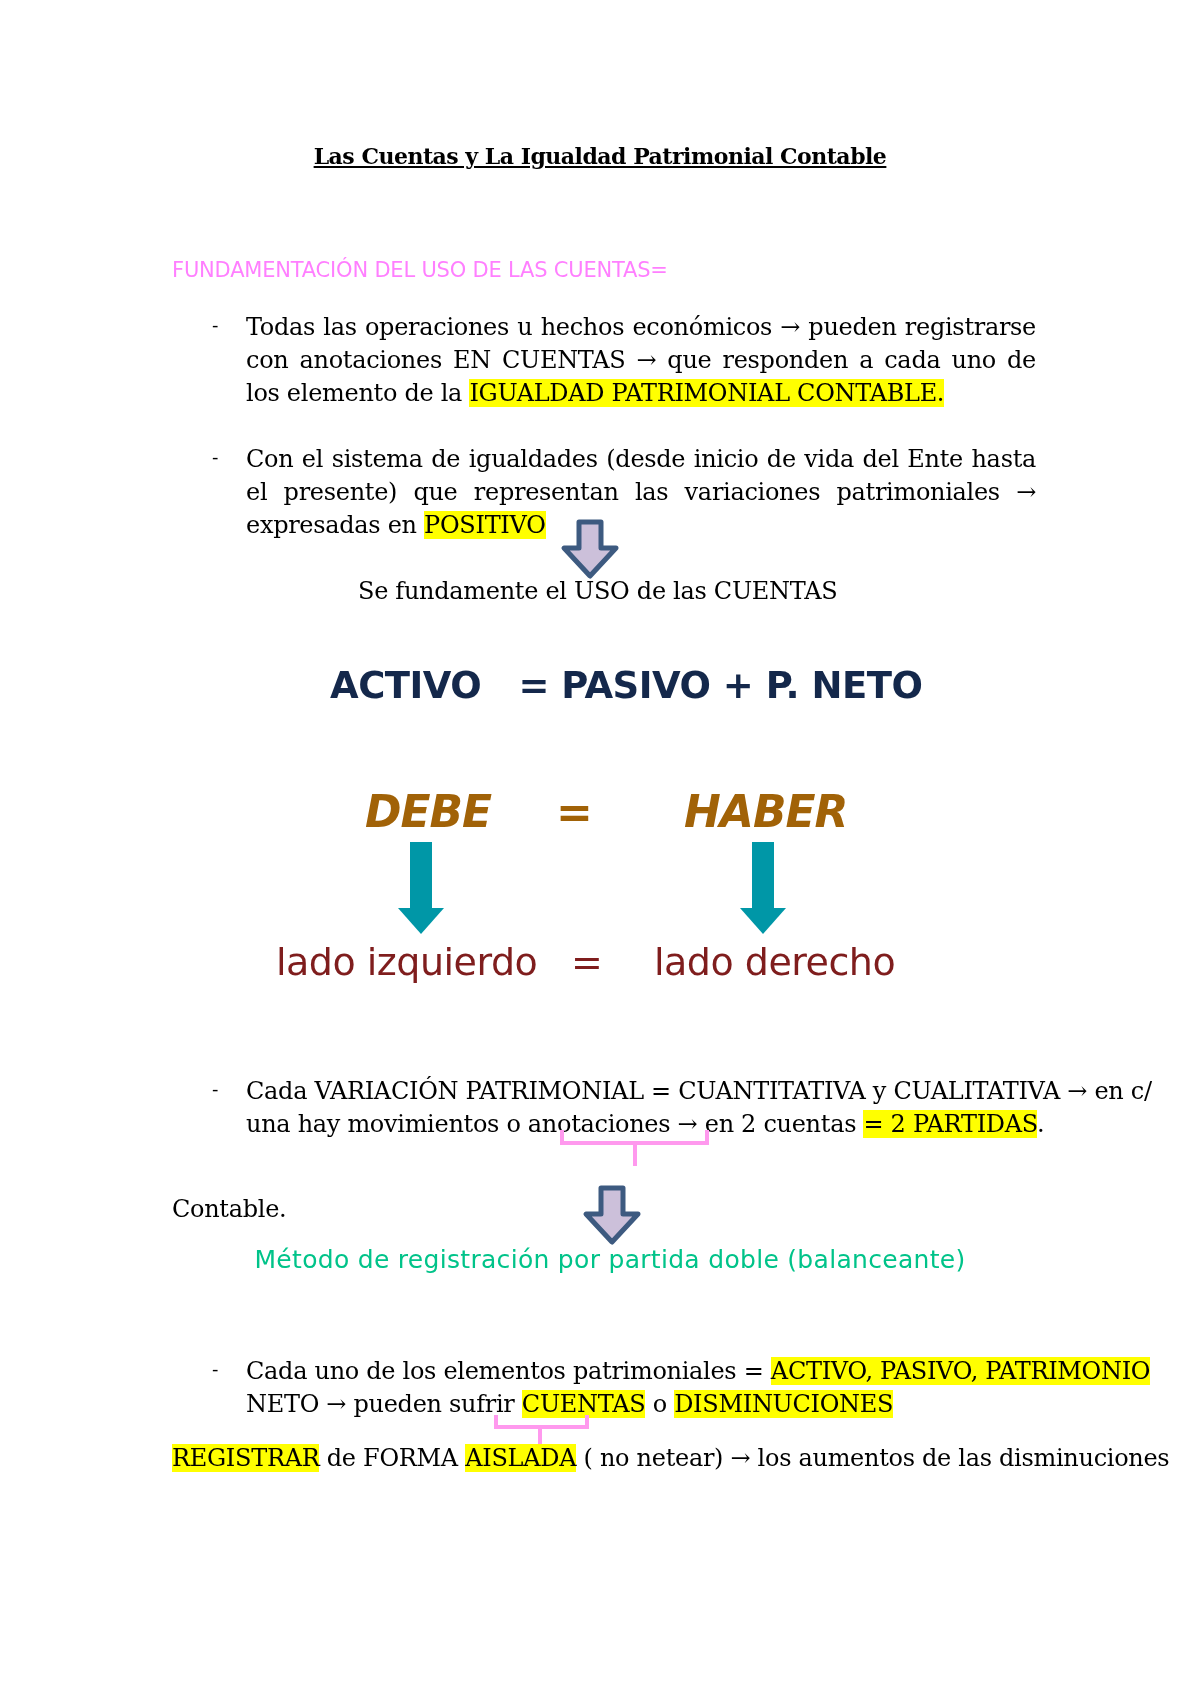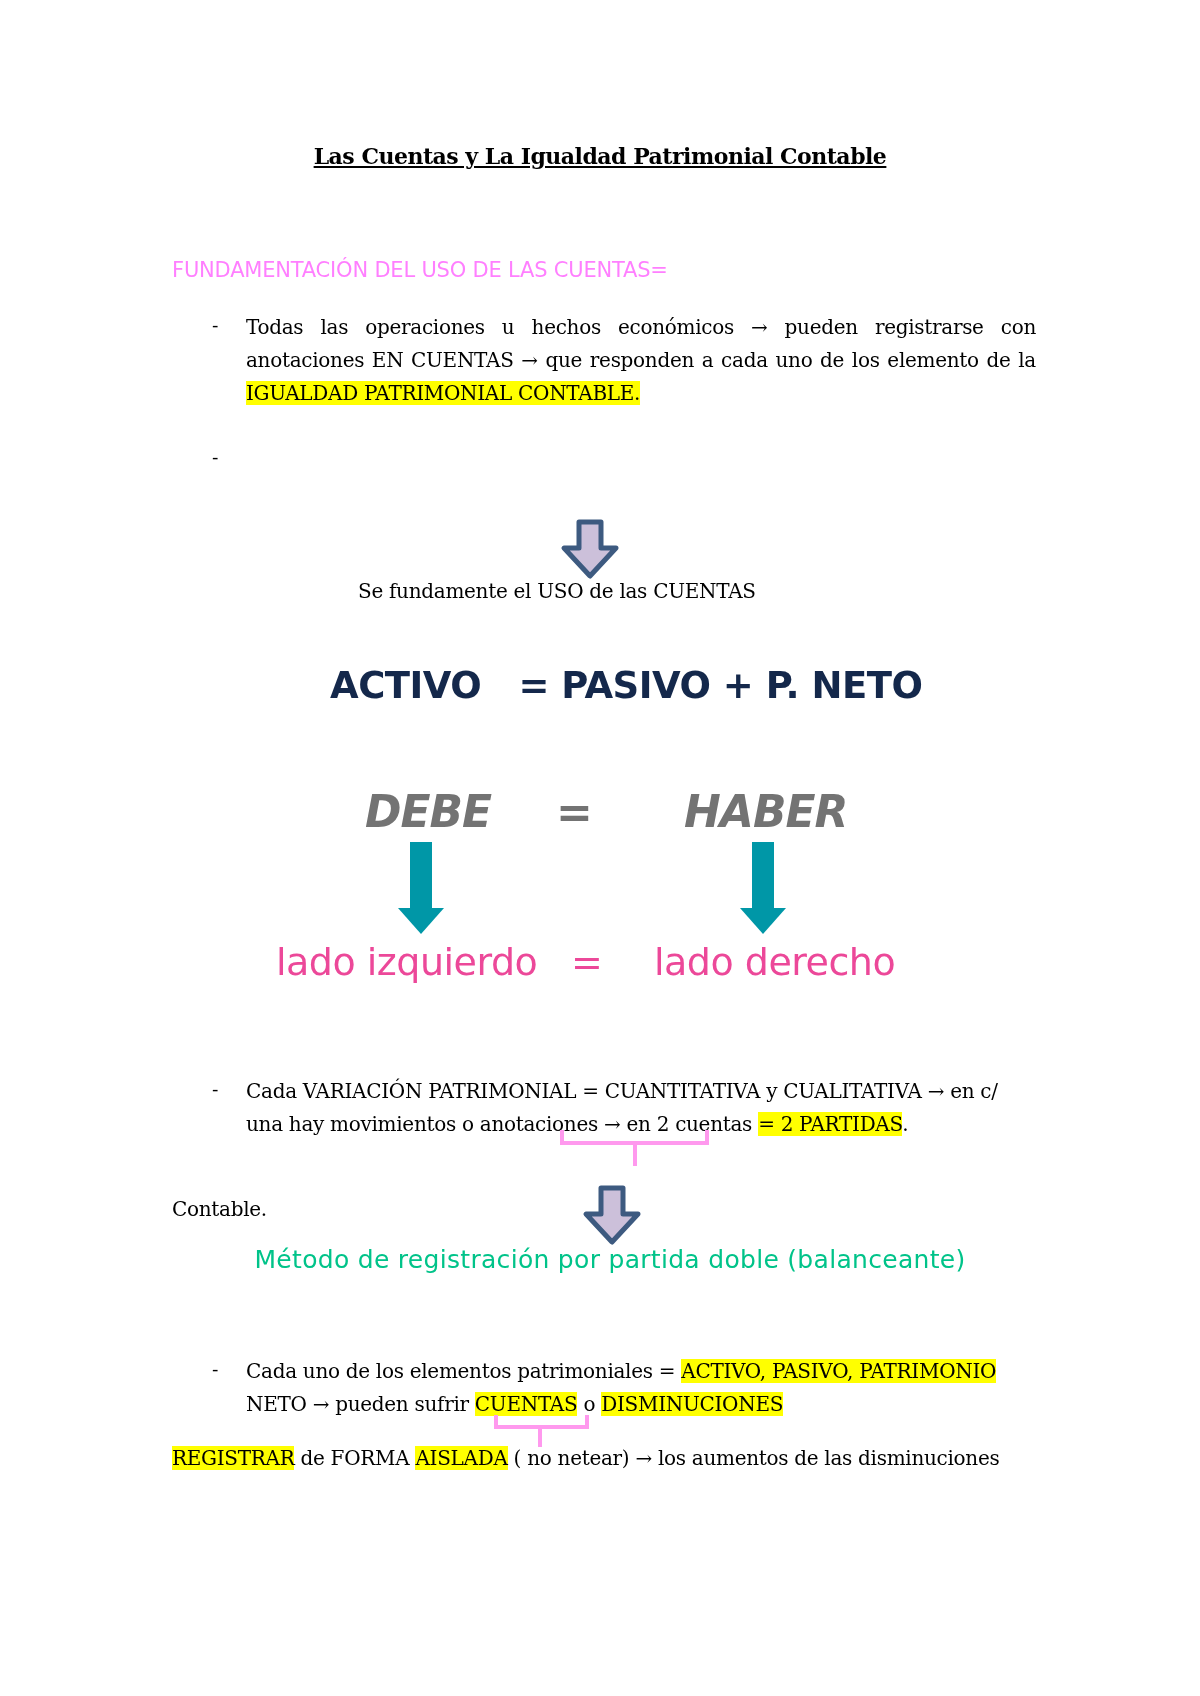--- a/index.html
+++ b/index.html
@@ -1,46 +1,49 @@
 <!DOCTYPE html>
 <html><head>
   <meta charset="utf-8">
   <style>
     html, body { margin: 0; padding: 0; background: #ffffff; }
     body { width: 1200px; height: 1696px; position: relative; overflow: hidden; font-family: "DejaVu Serif", serif; color: #000; }
     .page { position: absolute; left: 0; top: 0; width: 1200px; height: 1696px; }
     .abs { position: absolute; }
-    .serif { font-family: "DejaVu Serif", serif; font-size: 20px; line-height: 33px; letter-spacing: -0.3px; }
+    .serif { font-family: "DejaVu Serif", serif; font-size: 24px; line-height: 33px; letter-spacing: -0.3px; }
     .title { left: 0; top: 143px; width: 1200px; text-align: center; font-family: "DejaVu Serif", serif; font-weight: bold; font-size: 22px; text-decoration: underline; letter-spacing: -0.5px; }
     .section-head { left: 172px; top: 258px; font-family: "DejaVu Sans", sans-serif; font-size: 21px; color: #ff7fff; letter-spacing: -0.2px; }
     .bullet { position: absolute; font-family: "DejaVu Serif", serif; font-size: 19px; }
     .para { position: absolute; text-align: justify; text-align-last: left; }
     .hl { background: #ffff00; }
     .caption { left: 358px; top: 575px; }
     .eq1 { left: 330px; top: 664px; font-family: "DejaVu Sans", sans-serif; font-weight: bold; font-size: 37px; color: #14284b; white-space: pre; letter-spacing: -0.5px; }
-    .eq2 { font-family: "DejaVu Sans", sans-serif; font-weight: bold; font-style: italic; font-size: 44px; color: #737373; letter-spacing: -1px; }
-    .eq3 { font-family: "DejaVu Sans", sans-serif; font-size: 38px; color: #ec4899; letter-spacing: -0.5px; }
+    .eq2 { font-family: "DejaVu Sans", sans-serif; font-weight: bold; font-style: italic; font-size: 44px; color: #a16207; letter-spacing: -1px; }
+    .eq3 { font-family: "DejaVu Sans", sans-serif; font-size: 38px; color: #7f1d1d; letter-spacing: -0.5px; }
     .green-head { left: 0; top: 1245px; width: 1200px; text-align: center; font-family: "DejaVu Sans", sans-serif; font-size: 25px; color: #00c389; padding-left: 20px; box-sizing: border-box; letter-spacing: 0.3px; }
     svg { position: absolute; overflow: visible; }
   </style>
 </head>
 <body>
 
 <div class="page">
 
   <div class="abs title">Las Cuentas y La Igualdad Patrimonial Contable</div>
 
   <div class="abs section-head">FUNDAMENTACIÓN DEL USO DE LAS CUENTAS=</div>
 
   <div class="bullet" style="left:212px; top:314px;">-</div>
   <div class="para serif" style="left:246px; top:311px; width:790px;">
     <span>Todas las operaciones u hechos económicos → pueden registrarse con anotaciones EN CUENTAS → que responden a cada uno de los elemento de la </span><span class="hl">IGUALDAD PATRIMONIAL CONTABLE.</span>
   </div>
 
   <div class="bullet" style="left:212px; top:446px;">-</div>
+  <div class="para serif" style="left:246px; top:443px; width:790px;">
+    <span>Con el sistema de igualdades (desde inicio de vida del Ente hasta el presente) que representan las variaciones patrimoniales → expresadas en </span><span class="hl">POSITIVO</span>
+  </div>
 
   <svg style="left:560px; top:520px;" width="60" height="60" viewBox="0 0 60 60">
     <path d="M19 2 H41 V28 H56 L30 56 L4 28 H19 Z" fill="#ccc0da" stroke="#3d5a80" stroke-width="5" stroke-linejoin="round"></path>
   </svg>
 
   <div class="abs serif caption">Se fundamente el USO de las CUENTAS</div>
 
   <div class="abs eq1">ACTIVO   = PASIVO + P. NETO</div>
 
   <div class="abs eq2" style="left:365px; top:786px;">DEBE</div>

